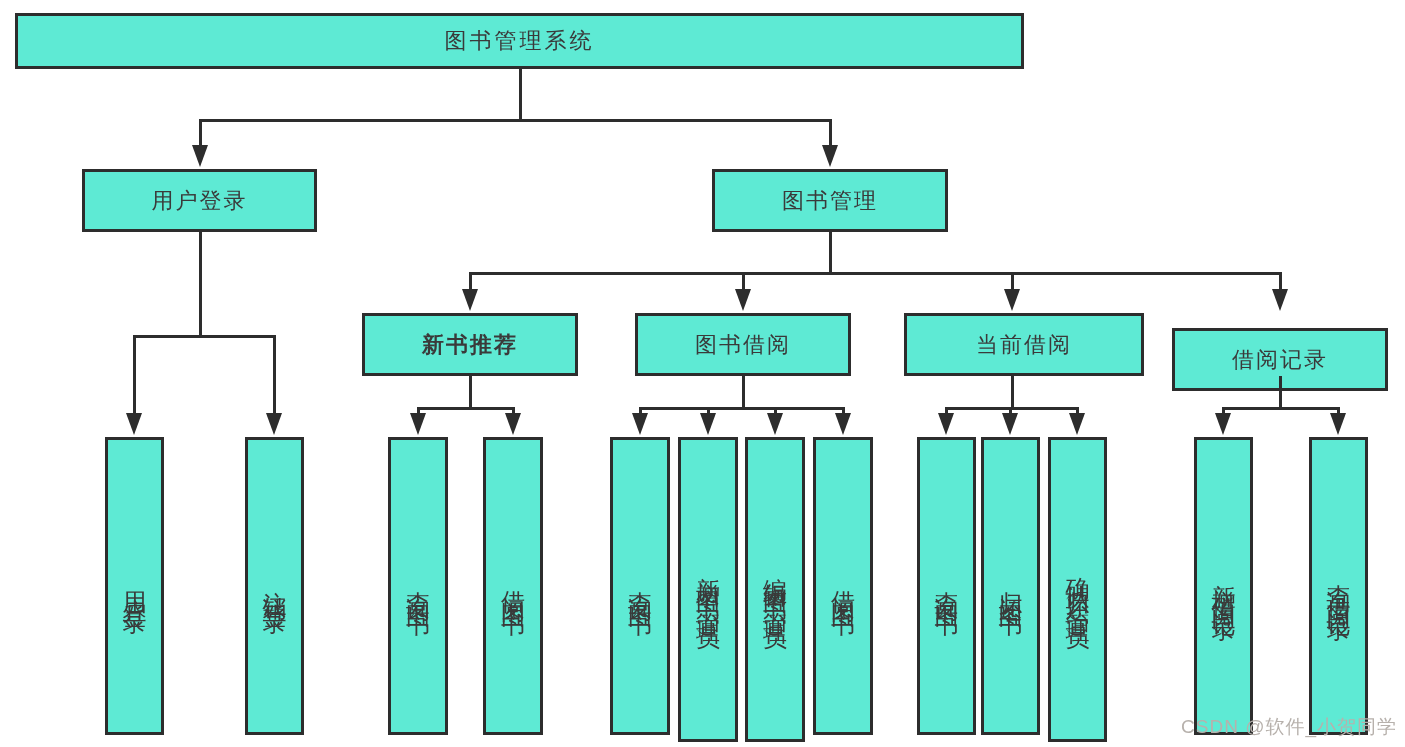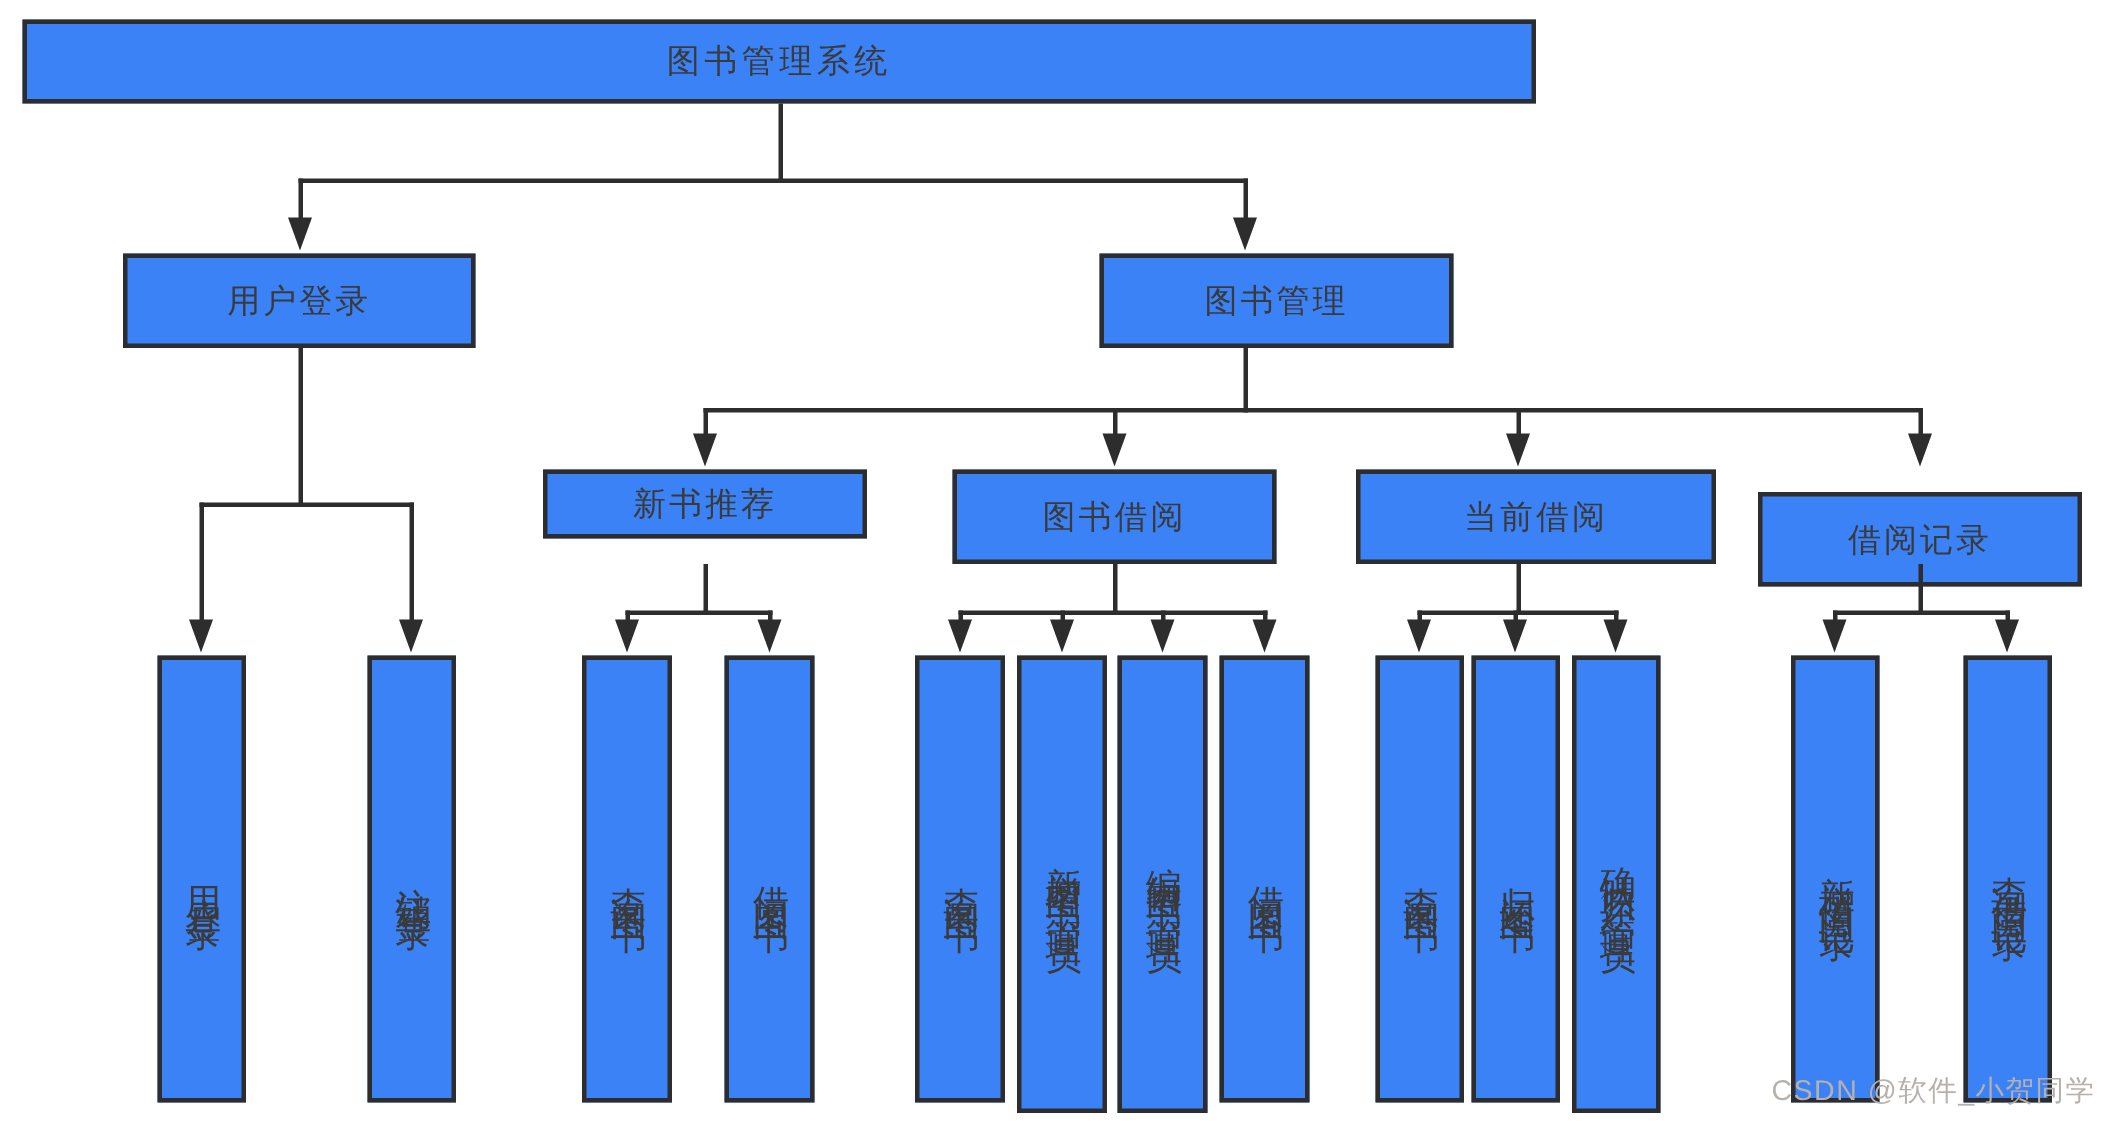--- a/index.html
+++ b/index.html
@@ -8,21 +8,21 @@
     width: 1405px;
     height: 747px;
     background: #ffffff;
     font-family: "Liberation Sans", "DejaVu Sans", sans-serif;
     overflow: hidden;
   }
   .node {
     position: absolute;
     box-sizing: border-box;
     border: 3px solid #2d2d2d;
-    background: #3b82f6;
+    background: #5eead4;
     color: #3a3a3a;
     display: flex;
     align-items: center;
     justify-content: center;
   }
   .node.root span { font-size: 22px; letter-spacing: 3px; }
   .node.branch span { font-size: 22px; letter-spacing: 2px; }
   .node.leaf {
     writing-mode: vertical-rl;
     text-orientation: mixed;
@@ -57,24 +57,24 @@
 <body>
 
 <div class="canvas" id="diagram">
   <div class="watermark">CSDN @软件_小贺同学</div>
 <div class="node root" style="left: 15px; top: 13px; width: 1009px; height: 56px;">
       <span>图书管理系统</span>
     </div>
     <div class="node branch" style="left: 82px; top: 169px; width: 235px; height: 63px;">
       <span>用户登录</span>
     </div>
-    <div class="node branch" style="left: 712px; top: 169px; width: 236px; height: 63px; margin-left: 21px;">
+    <div class="node branch" style="left: 712px; top: 169px; width: 236px; height: 63px;">
       <span>图书管理</span>
     </div>
-    <div class="node branch" style="left: 362px; top: 313px; width: 216px; height: 46px;">
+    <div class="node branch" style="left: 362px; top: 313px; width: 216px; height: 63px; font-weight: bold;">
       <span>新书推荐</span>
     </div>
     <div class="node branch" style="left: 635px; top: 313px; width: 216px; height: 63px;">
       <span>图书借阅</span>
     </div>
     <div class="node branch" style="left: 904px; top: 313px; width: 240px; height: 63px;">
       <span>当前借阅</span>
     </div>
     <div class="node branch" style="left: 1172px; top: 328px; width: 216px; height: 63px;">
       <span>借阅记录</span>

